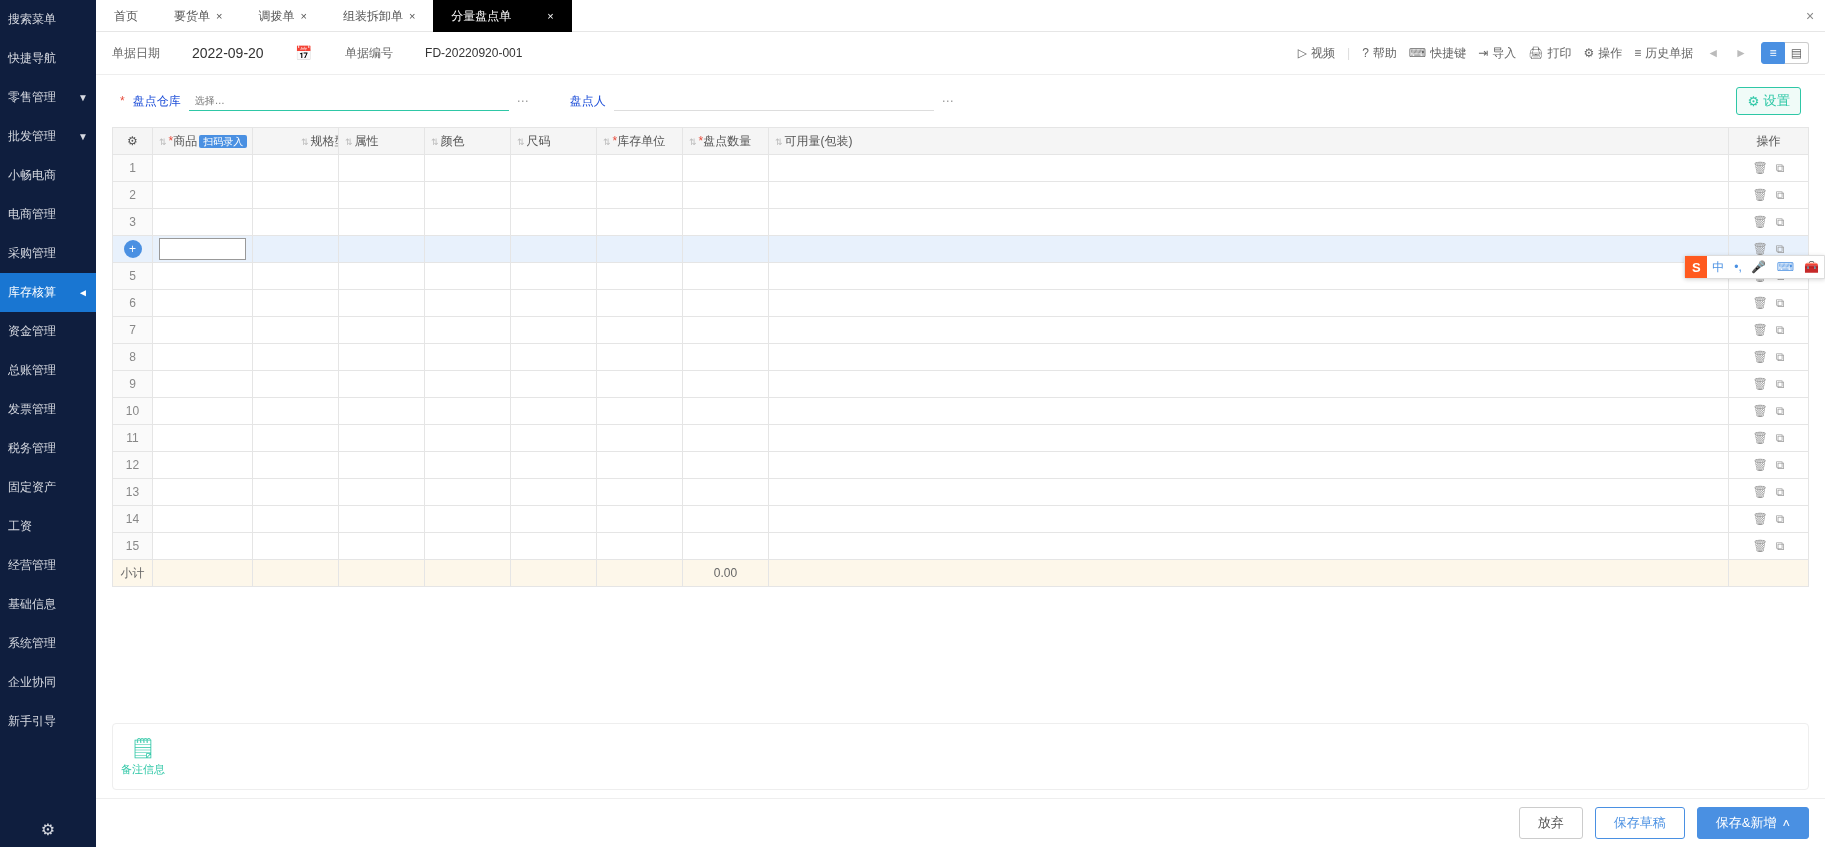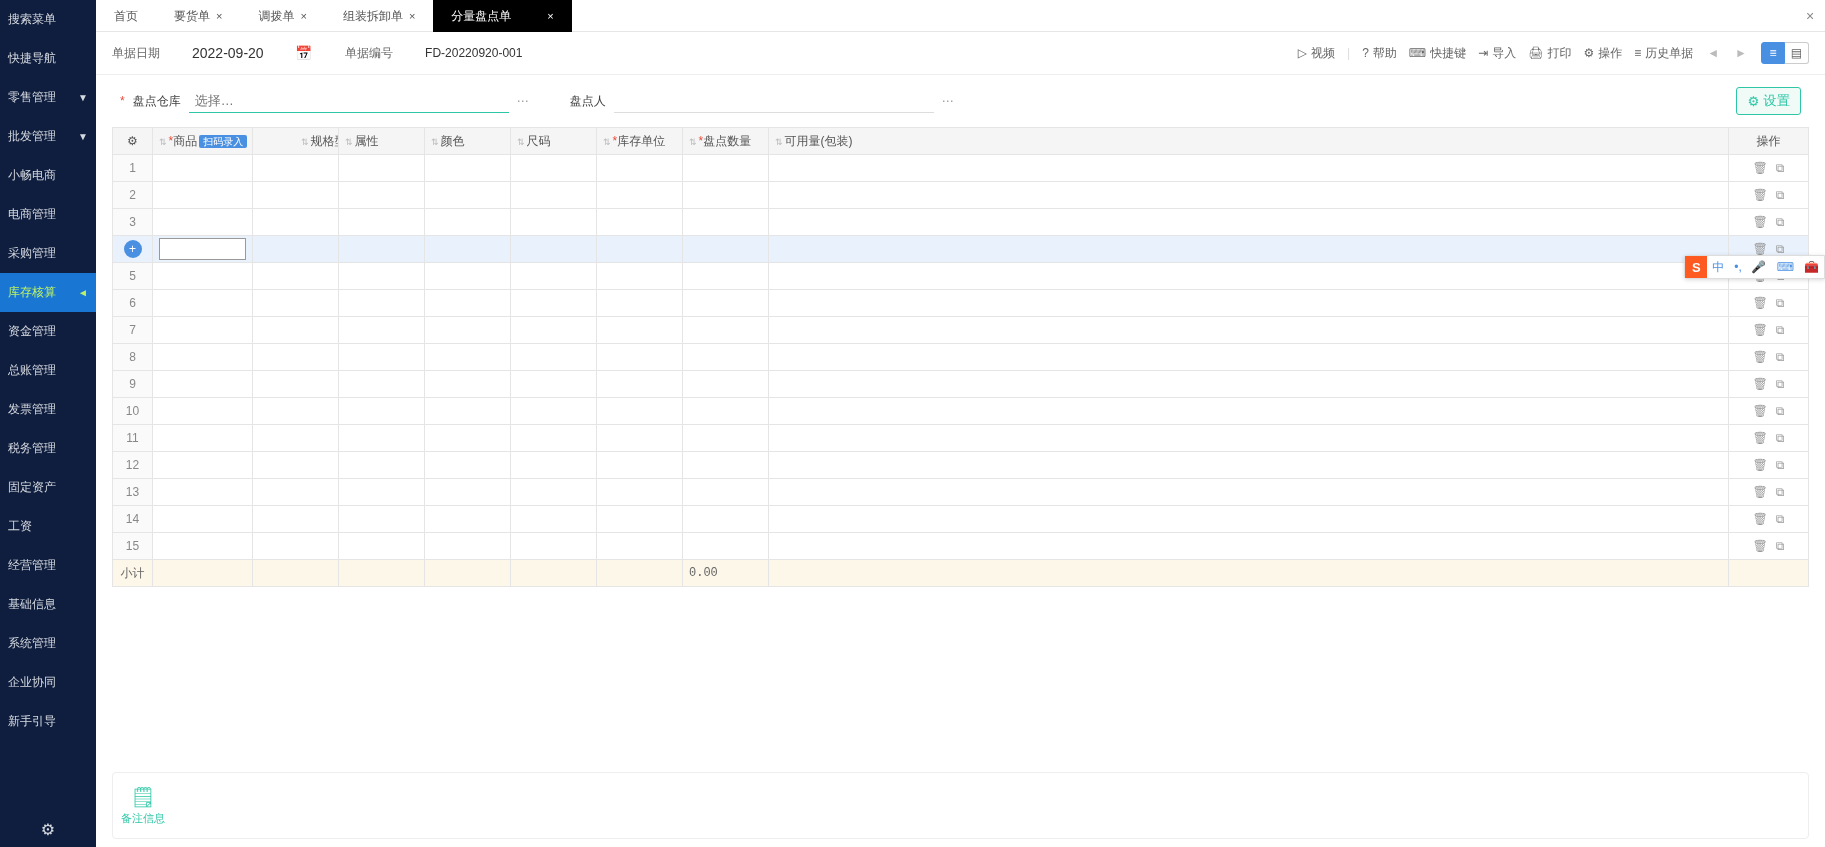--- a/index.html
+++ b/index.html
@@ -2,21 +2,21 @@
 <html><head>
 <meta charset="utf-8">
 <style>
 * { box-sizing: border-box; margin: 0; padding: 0; }
 body { font-family: "Microsoft YaHei", Arial, sans-serif; font-size: 12px; color: #333; background: #fff; overflow: hidden; }
 .app { display: flex; height: 100vh; width: 100vw; }
 
 
 .sidebar { width: 96px; background: #0f1e3e; color: #d6d9e0; display: flex; flex-direction: column; overflow-y: auto; }
 .side-item { padding: 11px 8px; font-size: 12px; cursor: pointer; display: flex; align-items: center; justify-content: space-between; }
-.side-item.active { background: #1976d2; color: #bef264; }
+.side-item.active { background: #1976d2; color: #ffffff; }
 .caret { font-size: 10px; }
 .side-bottom { margin-top: auto; text-align: center; padding: 8px; }
 .gear { font-size: 16px; color: #d6d9e0; cursor: pointer; }
 
 
 .main { flex: 1; display: flex; flex-direction: column; min-width: 0; }
 
 
 .tabs { display: flex; align-items: center; height: 32px; border-bottom: 1px solid #e6e6e6; background: #fff; }
 .tab { padding: 0 18px; height: 32px; line-height: 32px; font-size: 12px; color: #555; cursor: pointer; display: flex; align-items: center; gap: 6px; }
@@ -36,43 +36,43 @@
 .view-toggle { display: flex; }
 .view-toggle span { width: 24px; height: 22px; display: inline-flex; align-items: center; justify-content: center; border: 1px solid #ccc; cursor: pointer; font-size: 12px; }
 .view-toggle span.active { background: #4a90e2; color: #fff; border-color: #4a90e2; }
 .view-toggle span:first-child { border-radius: 3px 0 0 3px; }
 .view-toggle span:last-child { border-radius: 0 3px 3px 0; border-left: none; }
 
 
 .formrow { display: flex; align-items: center; padding: 12px 24px; gap: 40px; }
 .field { display: flex; align-items: center; gap: 8px; }
 .req { color: #e74c3c; }
-.field-lbl { color: #404040; }
-.field-input { border: none; border-bottom: 1px solid #2ec7a6; padding: 4px 6px; width: 320px; font-size: 13px; outline: none; }
+.field-lbl { color: #1d4ed8; }
+.field-input { border: none; border-bottom: 1px solid #2ec7a6; padding: 4px 6px; width: 320px; font-size: 10px; outline: none; }
 .field-input.plain { border-bottom: 1px solid #ddd; }
 .field-more { color: #999; cursor: pointer; letter-spacing: 1px; }
 .settings-btn { margin-left: auto; border: 1px solid #2ec7a6; color: #2ec7a6; background: #f0fbf8; padding: 4px 10px; border-radius: 3px; cursor: pointer; display: inline-flex; align-items: center; gap: 4px; }
 
 
 .table-wrap { flex: 1; padding: 0 16px 8px; overflow: auto; min-height: 0; }
 table { width: 100%; border-collapse: collapse; table-layout: fixed; }
 th, td { border: 1px solid #e5e5e5; height: 27px; padding: 0 6px; font-size: 12px; overflow: hidden; white-space: nowrap; }
 th { background: #f5f5f5; color: #555; font-weight: normal; text-align: left; position: relative; }
 .col-gear { width: 40px; text-align: center; }
 .col-num { width: 40px; text-align: center; color: #888; background: #fafafa; }
 .col-op { width: 80px; text-align: center; }
 .sort-icn { color: #bbb; font-size: 9px; margin-right: 2px; }
 .scan-badge { background: #4a90e2; color: #fff; font-size: 10px; padding: 1px 4px; border-radius: 2px; margin-left: 2px; }
 tr.row-active td { background: #e8f1fc; }
 tr.row-active .col-num { background: #e8f1fc; }
 .add-btn { display: inline-flex; width: 18px; height: 18px; border-radius: 50%; background: #4a90e2; color: #fff; align-items: center; justify-content: center; font-size: 12px; cursor: pointer; }
 .cell-input { border: 1px solid #999; width: 100%; height: 22px; outline: none; }
 .row-icn { color: #999; cursor: pointer; margin: 0 4px; font-size: 12px; }
 .subtotal-row td { background: #fdf7ea; color: #666; }
-.subtotal-val { text-align: left; color: #333; font-weight: 500; font-family: Liberation Mono, monospace; }
+.subtotal-val { text-align: center; color: #333; font-weight: 500; }
 
 
 .remarks { display: flex; align-items: flex-start; margin: 0 16px 8px; border: 1px solid #eee; border-radius: 4px; }
 .remarks-lbl { width: 60px; text-align: center; padding: 12px 4px; color: #2ec7a6; font-size: 11px; }
 .remarks-lbl .ricon { font-size: 20px; display: block; margin-bottom: 2px; }
 .remarks-input { flex: 1; border: none; padding: 14px 10px; font-size: 12px; outline: none; height: 50px; resize: none; }
 
 
 .footer { display: flex; align-items: center; justify-content: flex-end; padding: 8px 16px; border-top: 1px solid #eee; gap: 12px; background: #fff; }
 .btn { padding: 6px 18px; border-radius: 3px; font-size: 13px; cursor: pointer; border: 1px solid #ccc; background: #fff; color: #555; }
@@ -431,20 +431,28 @@
       </table>
     </div>
 
     <div class="remarks">
       <div class="remarks-lbl">
         <span class="ricon">🗒</span>
         <span>备注信息</span>
       </div>
     </div>
 
+    <div class="footer">
+      <button class="btn">放弃</button>
+      <button class="btn outline-blue">保存草稿</button>
+      <button class="btn primary">
+          <span>保存&amp;新增</span> 
+          <span>˄</span>
+        </button>
+    </div>
   </div>
 </div>
 
 <div class="ime">
   <div class="ime-logo">S</div>
   <span>中</span>
   <span>•,</span>
   <span>🎤</span>
   <span>⌨</span>
   <span>🧰</span>

